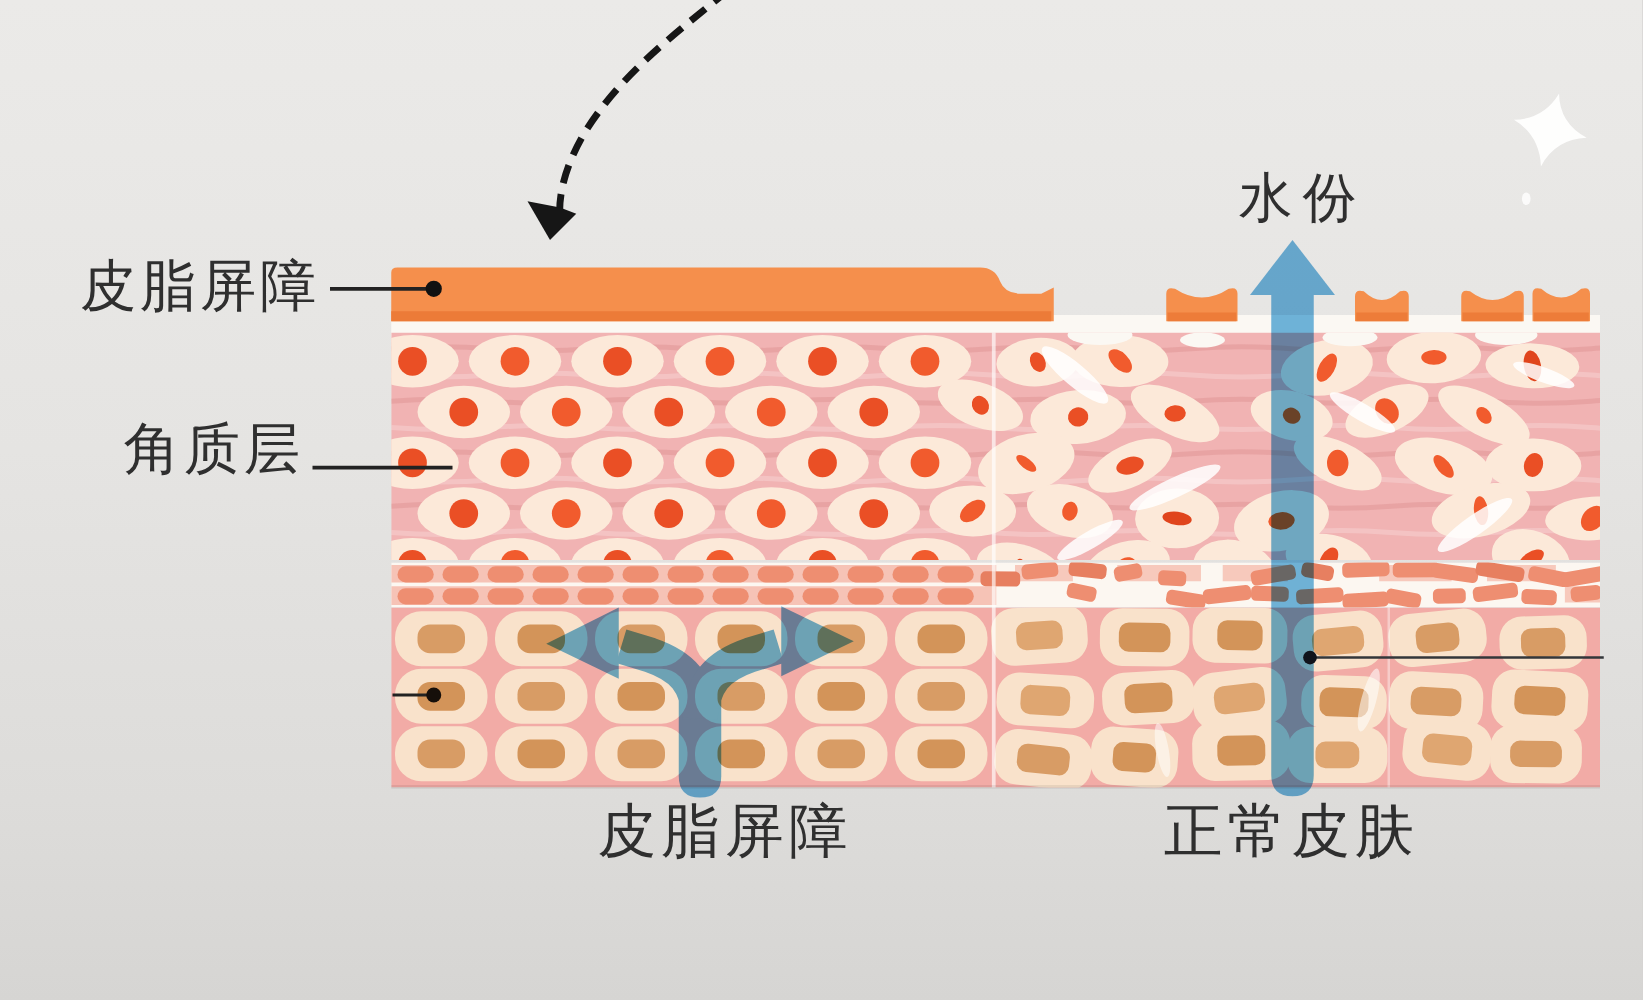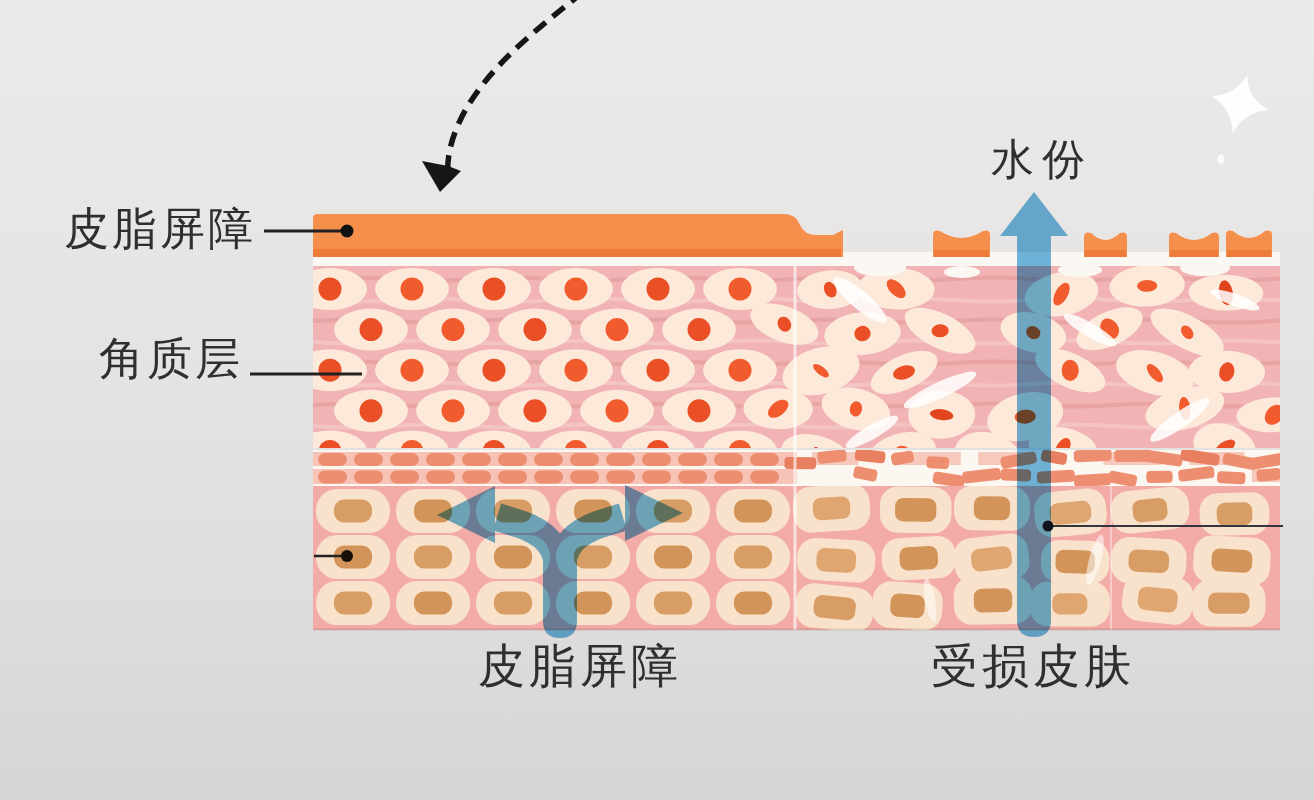--- a/index.html
+++ b/index.html
@@ -344,14 +344,14 @@
       <g>
         <path d="M583 -8 C536 30 497 60 469 104 C455 127 446 152 448 176" fill="none" stroke="#161616" stroke-width="5.5" stroke-dasharray="15 9"></path>
         <polygon points="440,192 422,161 448,166 461,171" fill="#161616"></polygon>
       </g>
     </svg>
 
   <div class="lbl" id="lbl-sebum">皮脂屏障</div>
   <div class="lbl" id="lbl-corneum">角质层</div>
   <div class="lbl" id="lbl-moisture">水份</div>
   <div class="lbl" id="lbl-normal">皮脂屏障</div>
-  <div class="lbl" id="lbl-damaged">受损皮肤</div>
+  <div class="lbl" id="lbl-damaged">正常皮肤</div>
 </div>
 
 </body></html>

